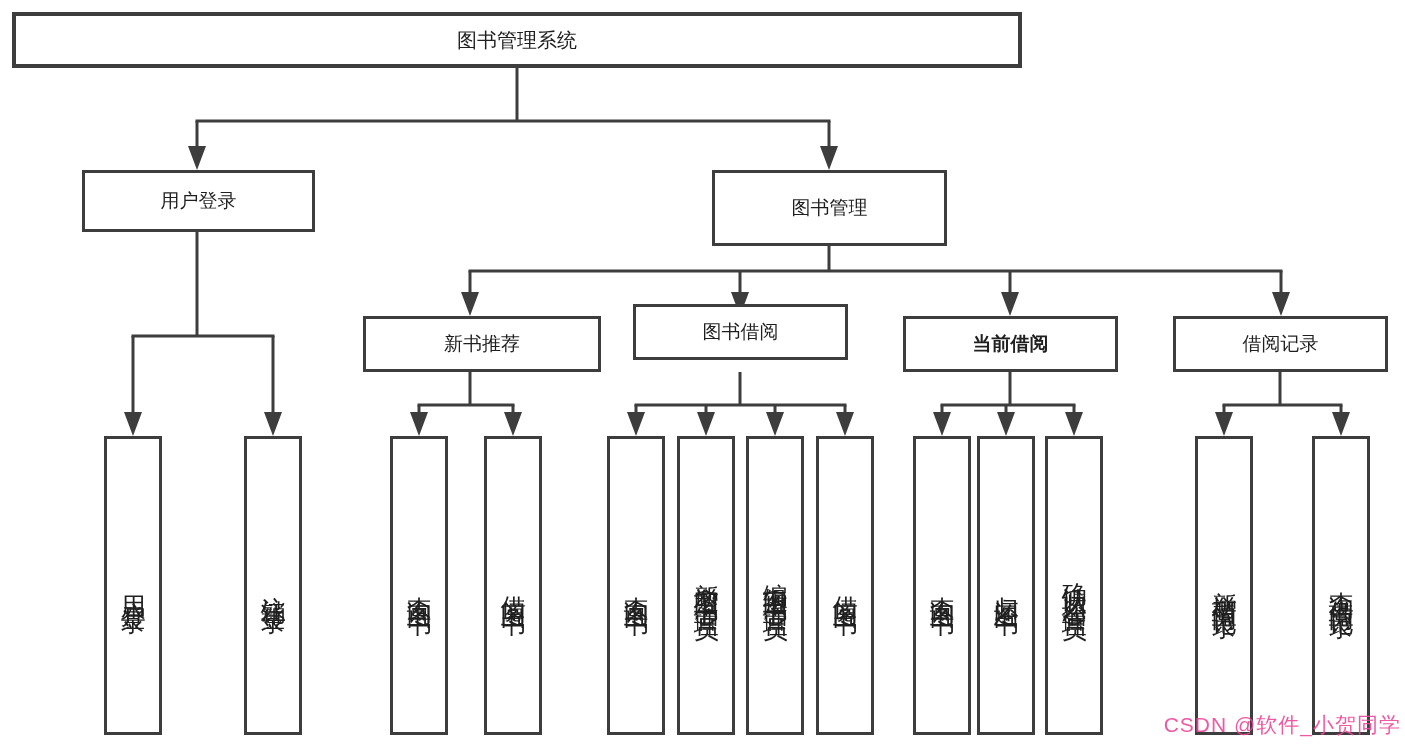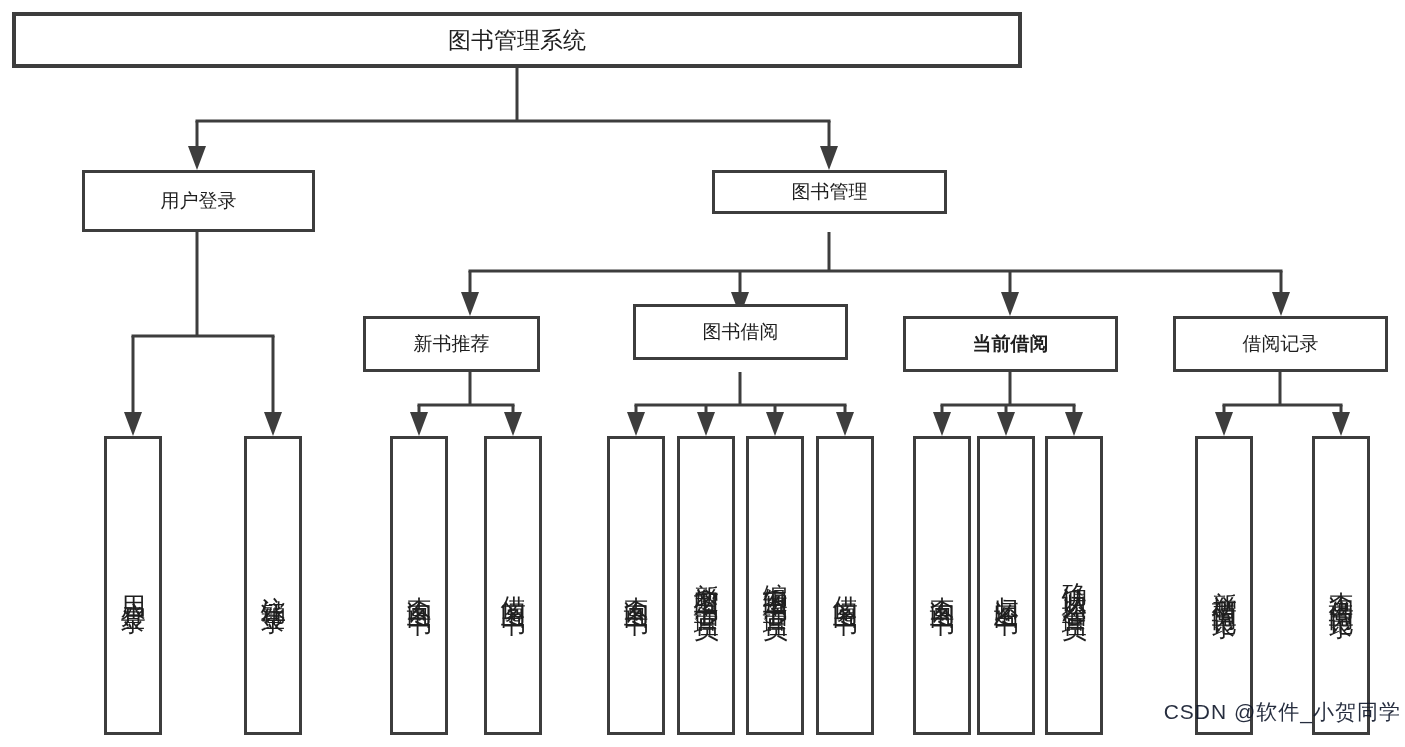--- a/index.html
+++ b/index.html
@@ -27,41 +27,41 @@
     box-sizing: border-box;
     background: #ffffff;
     border: 3px solid #3d3d3d;
     display: flex;
     align-items: center;
     justify-content: center;
     color: #1f1f1f;
   }
   .node.root {
     border-width: 4px;
-    font-size: 23px;
+    font-size: 20px;
   }
   .node.branch {
     font-size: 19px;
   }
   .node.leaf {
     font-size: 25px;
   }
   .node.leaf .vtext {
     writing-mode: vertical-rl;
     text-orientation: mixed;
     letter-spacing: 5px;
     line-height: 1.1;
     white-space: nowrap;
   }
   .watermark {
     position: absolute;
     right: 4px;
-    bottom: 21px;
+    bottom: 8px;
     font-size: 21px;
-    color: #0f172a;
+    color: #ec4899;
     opacity: 0.9;
     letter-spacing: 1px;
     z-index: 5;
   }
 </style>
 </head>
 <body>
 
 <div class="canvas">
 
@@ -130,23 +130,23 @@
       <polygon points="997,412 1015,412 1006,436"></polygon>
       <polygon points="1065,412 1083,412 1074,436"></polygon>
       <polygon points="1215,412 1233,412 1224,436"></polygon>
       <polygon points="1332,412 1350,412 1341,436"></polygon>
     </g>
   </svg>
 
   <div class="node root" style="left:12px; top:12px; width:1010px; height:56px;">图书管理系统</div>
 
   <div class="node branch" style="left:82px; top:170px; width:233px; height:62px;">用户登录</div>
-  <div class="node branch" style="left:712px; top:170px; width:235px; height:44px;">图书管理</div>
+  <div class="node branch" style="left:712px; top:170px; width:235px; height:76px;">图书管理</div>
 
-  <div class="node branch" style="left:363px; top:316px; width:177px; height:56px;">新书推荐</div>
+  <div class="node branch" style="left:363px; top:316px; width:238px; height:56px;">新书推荐</div>
   <div class="node branch" style="left:633px; top:304px; width:215px; height:56px;">图书借阅</div>
   <div class="node branch" style="left:903px; top:316px; width:215px; height:56px;font-weight:bold;">当前借阅</div>
   <div class="node branch" style="left:1173px; top:316px; width:215px; height:56px;font-family:Liberation Mono, monospace;">借阅记录</div>
 
   <div class="node leaf" style="left:104px; top:436px; width:58px; height:299px;">
     <span class="vtext">用户登录</span>
   </div>
   <div class="node leaf" style="left:244px; top:436px; width:58px; height:299px;">
     <span class="vtext">注销登录</span>
   </div>

